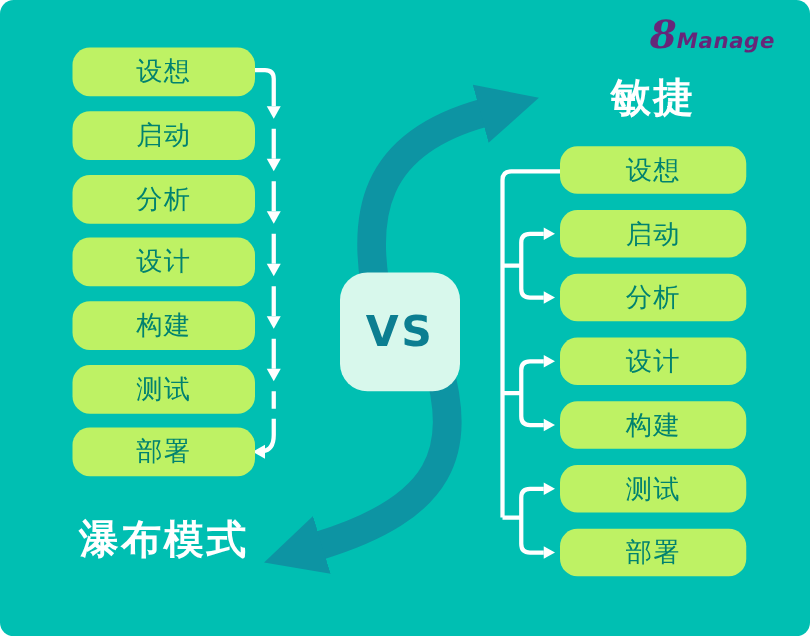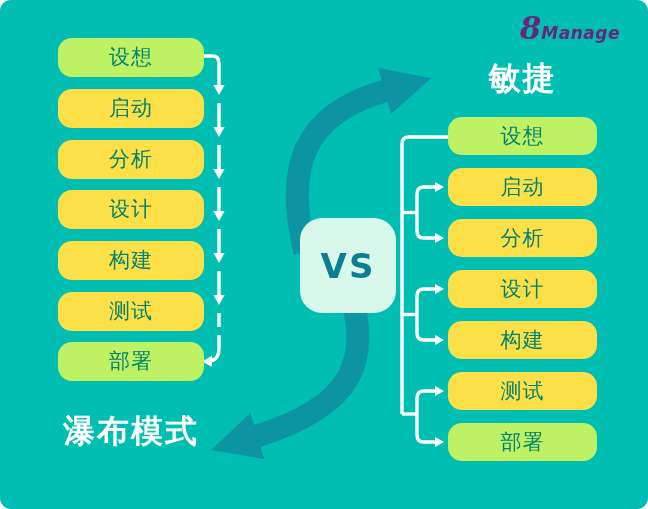--- a/index.html
+++ b/index.html
@@ -4,36 +4,36 @@
 <style>
   html,body{margin:0;padding:0;background:#ffffff;}
   body{font-family:"DejaVu Sans","Liberation Sans",sans-serif;}
   #stage{
     position:relative;width:648px;height:509px;overflow:hidden;
     background:#00bfb2;border-radius:11px;
   }
   #overlay{position:absolute;left:0;top:0;z-index:1;}
   .step-box{
     position:absolute;width:146px;height:39px;border-radius:14px;
-    background:#fde047;color:#00826f;font-size:21px;line-height:39px;
+    background:#bef264;color:#00826f;font-size:21px;line-height:39px;
     text-align:center;z-index:2;font-weight:normal;letter-spacing:1px;
   }
   .step-box.right{left:448px;width:149px;height:38px;line-height:38px;}
   .step-box.left{left:58px;}
   .step-box.hl{background:#bef264;font-family:Liberation Serif, serif;}
   .col-title{
     position:absolute;color:#ffffff;font-weight:bold;font-size:32px;
     text-align:center;z-index:2;letter-spacing:2px;
   }
   #waterfall-title{left:46px;width:170px;top:410px;}
   #agile-title{left:448px;width:149px;top:57px;}
   #vs-badge{
     position:absolute;left:272px;top:218px;width:96px;height:95px;
     background:#d8f8ec;border-radius:22px;z-index:3;
-    display:flex;align-items:center;justify-content:center;margin-left:28px;
+    display:flex;align-items:center;justify-content:center;
   }
   #vs-badge span{color:#0c7e91;font-weight:bold;font-size:34px;letter-spacing:2px;}
   #brand-logo{
     position:absolute;top:10px;right:28px;z-index:2;color:#701a75;
     font-style:italic;white-space:nowrap;opacity:0.92;
   }
   #brand-logo .logo-8{font-family:"DejaVu Serif","Liberation Serif",serif;font-size:31px;font-weight:bold;}
   #brand-logo .logo-name{font-family:"DejaVu Sans","Liberation Sans",sans-serif;font-size:17px;font-weight:bold;letter-spacing:0.5px;}
 </style>
 </head>

